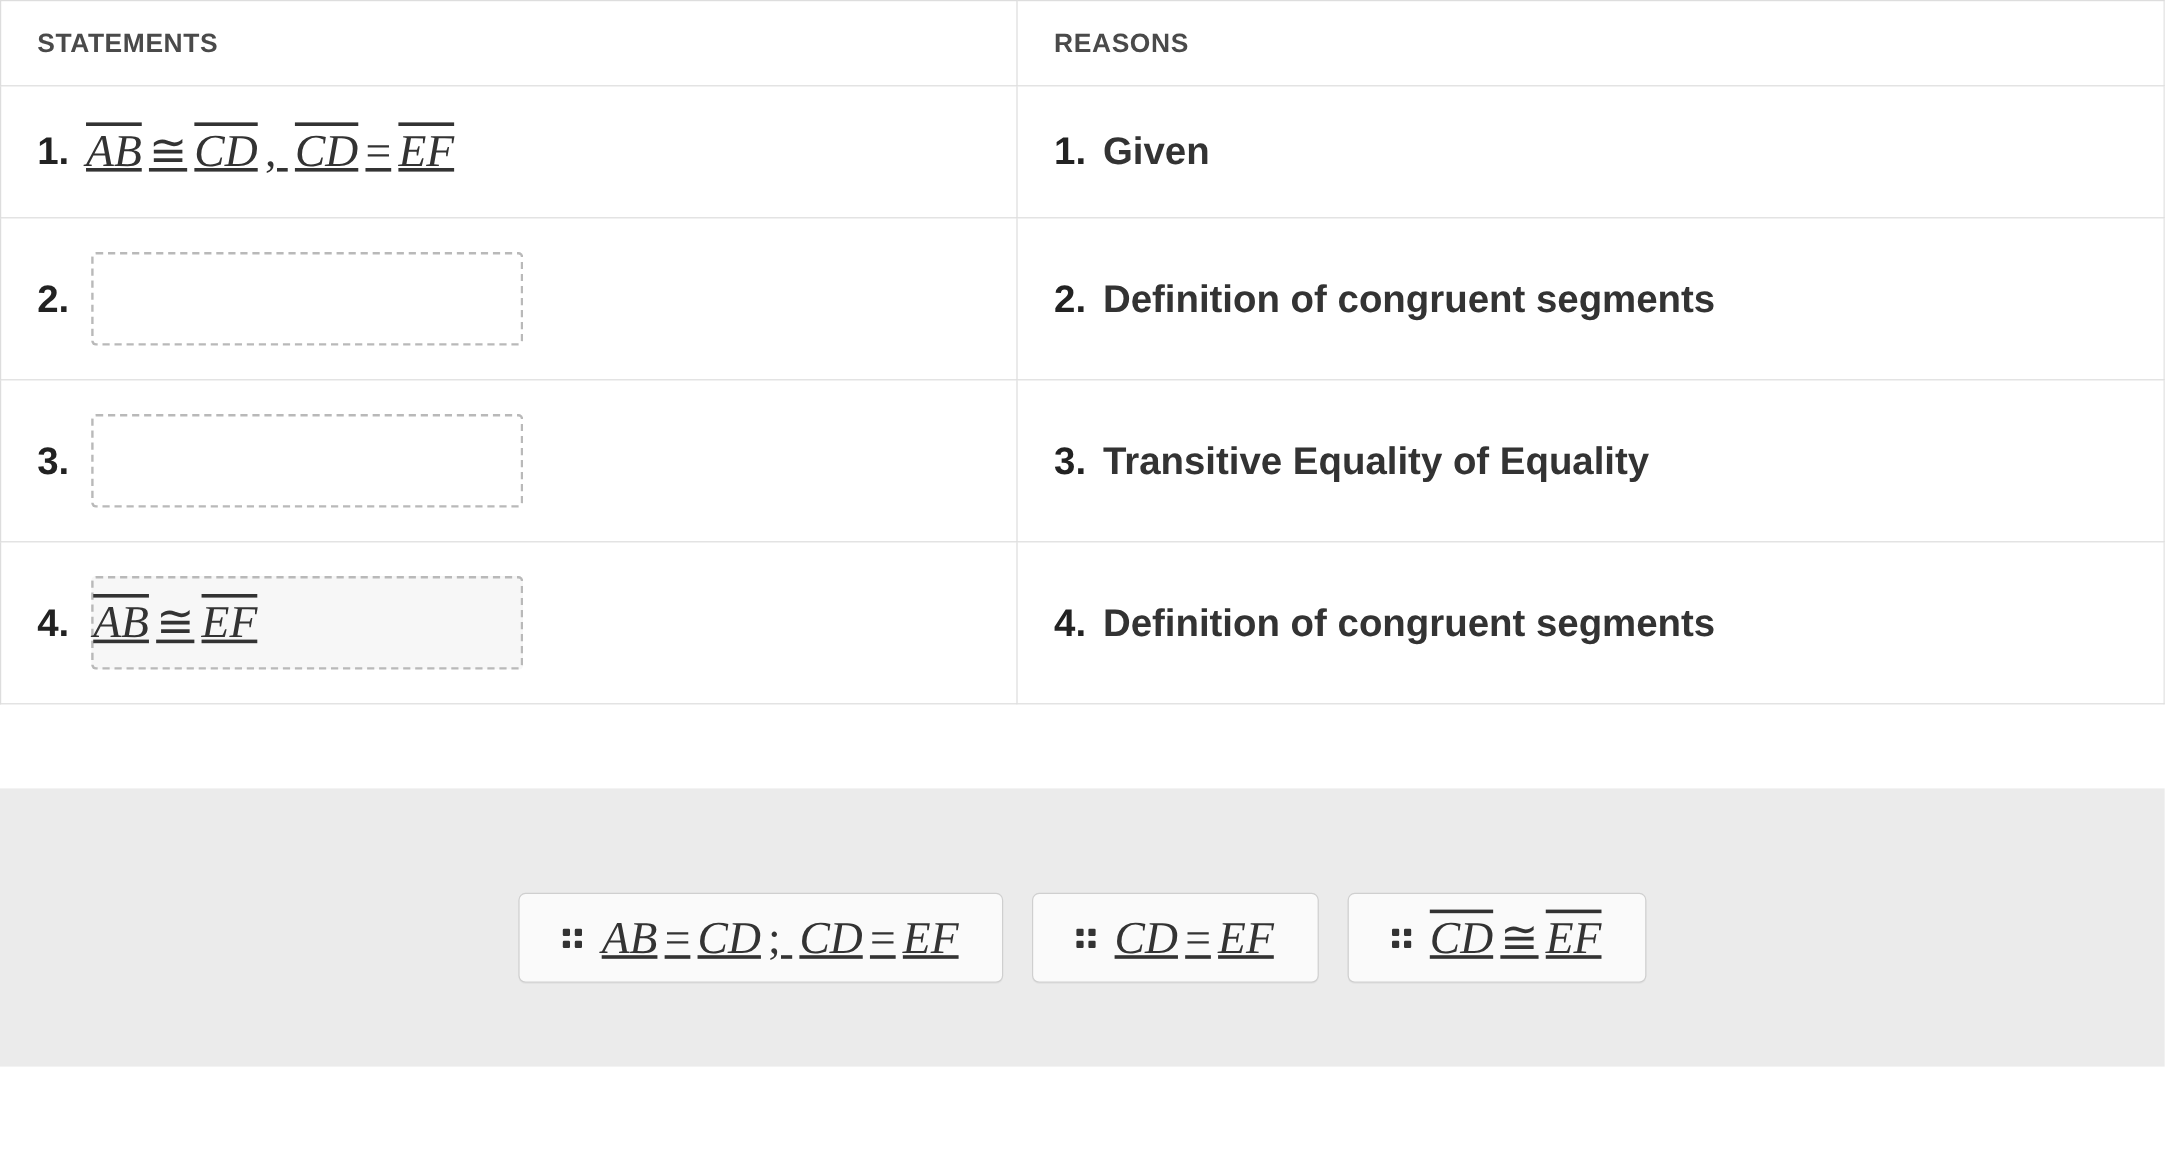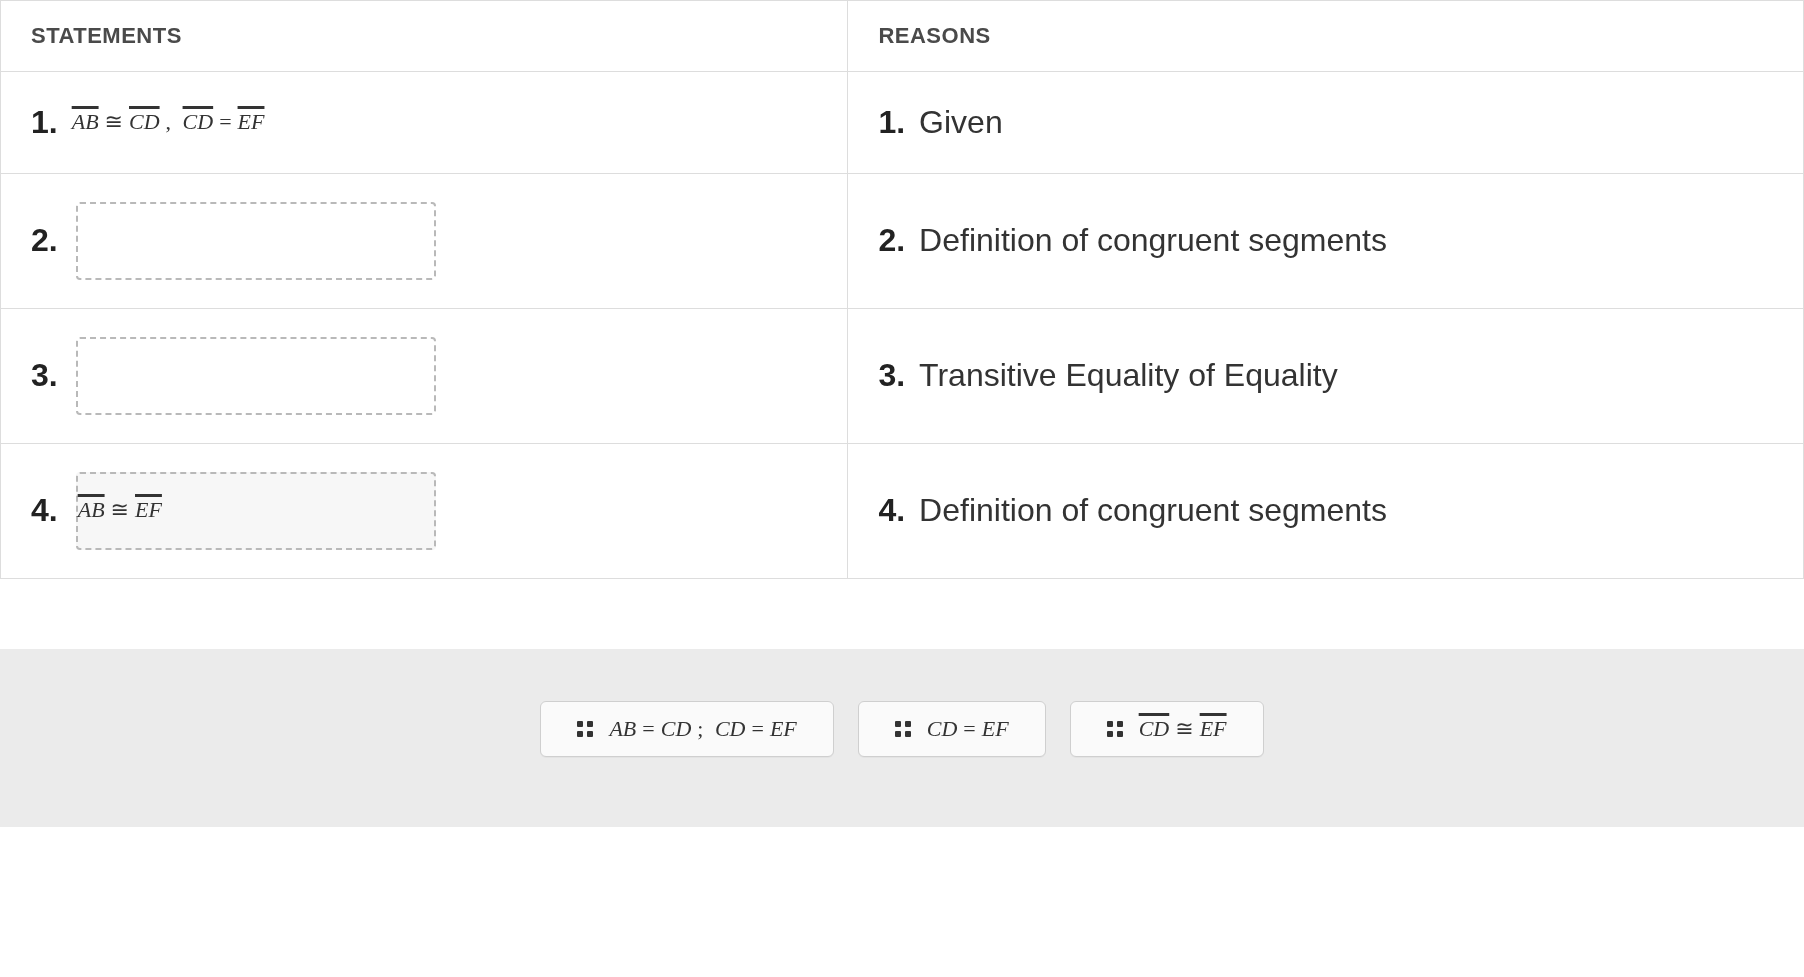--- a/index.html
+++ b/index.html
@@ -38,25 +38,27 @@
   .proof-table th:first-child {
     width: 47%;
   }
   .row-num {
     font-weight: 700;
     color: #222;
     margin-right: 14px;
   }
   .reason-text {
     color: #333;
+    font-weight: bold;
   }
   .math {
     font-family: "STIXGeneral", "Cambria Math", "Times New Roman", Times, serif;
     font-style: italic;
-    font-size: 22px;
+    font-size: 38px;
+    text-decoration: underline;
   }
   .overline {
     text-decoration: overline;
     text-decoration-thickness: 3px;
     -webkit-text-decoration-thickness: 3px;
   }
   .op {
     font-style: normal;
     padding: 0 6px;
   }
@@ -87,20 +89,21 @@
     display: inline-flex;
     align-items: center;
     gap: 12px;
     padding: 14px 36px;
     border: 1px solid #cfcfcf;
     border-radius: 6px;
     background: #fafafa;
     font-size: 32px;
     box-shadow: 0 1px 0 rgba(0,0,0,0.03);
     cursor: grab;
+    margin-top: 35px;
   }
   .grip {
     font-style: normal;
     display: inline-grid;
     grid-template-columns: repeat(2, 6px);
     grid-template-rows: repeat(2, 6px);
     gap: 4px;
     margin-right: 4px;
   }
   .grip span {

